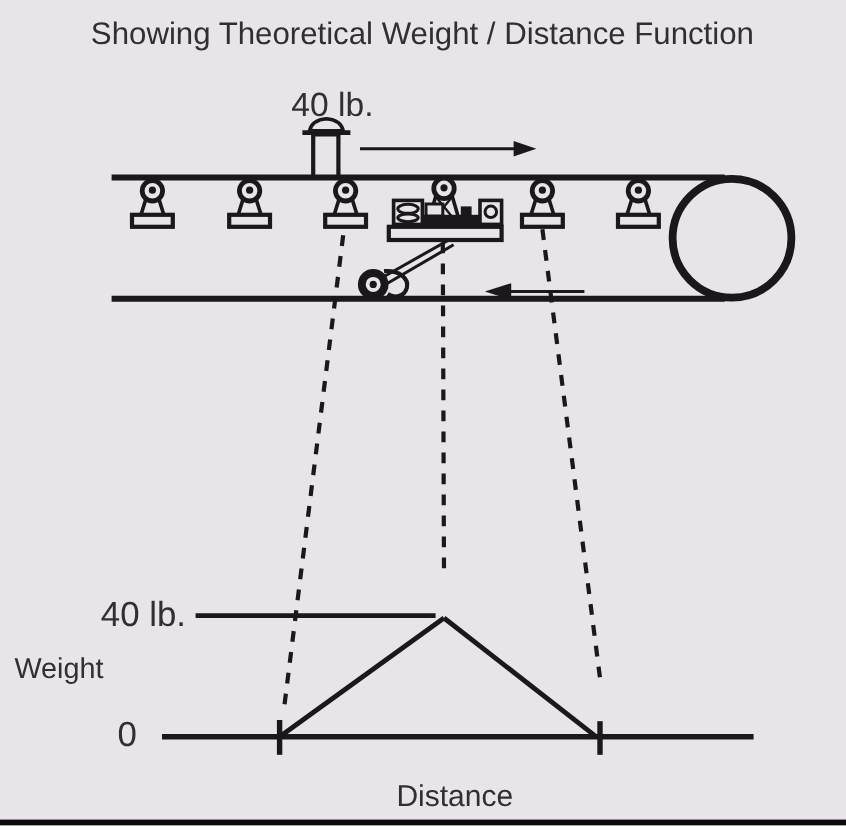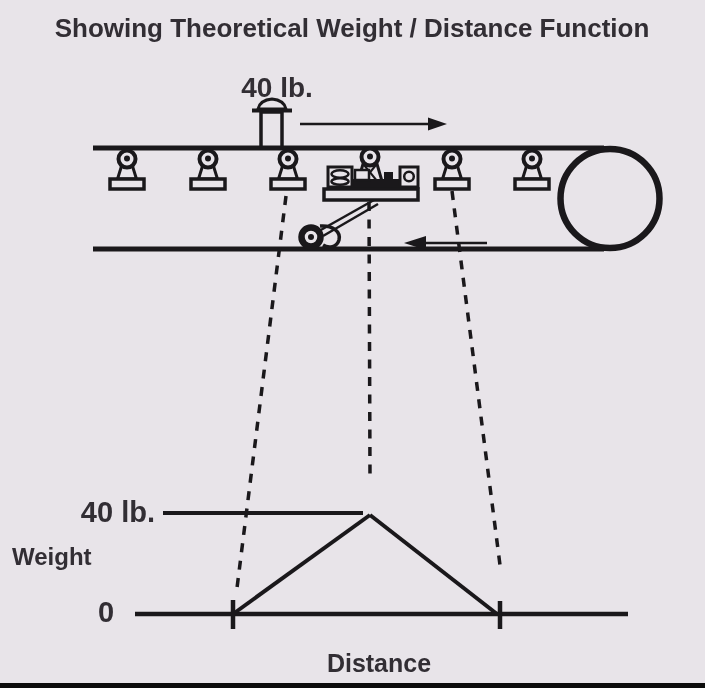--- a/index.html
+++ b/index.html
@@ -8,21 +8,20 @@
     width: 705px;
     height: 688px;
     background: #e8e4e9;
     overflow: hidden;
     font-family: "Liberation Sans", sans-serif;
   }
   #stage {
     position: relative;
     width: 599px;
     height: 688px;
-    font-weight: bold;
   }
   svg { display: block; }
   text {
     font-family: "Liberation Sans", sans-serif;
     fill: #322e34;
   }
 </style>
 </head>
 <body>
 

